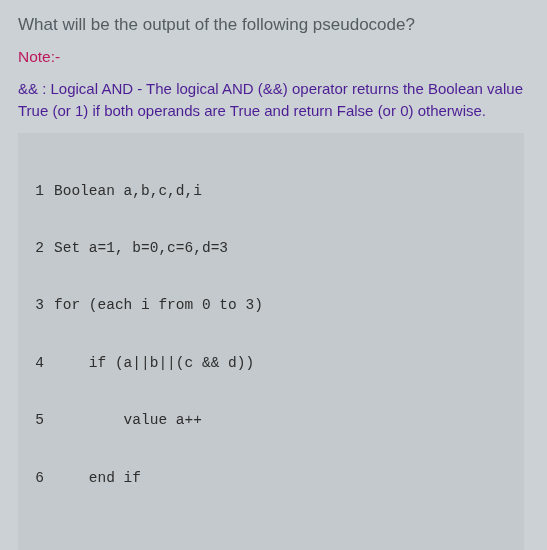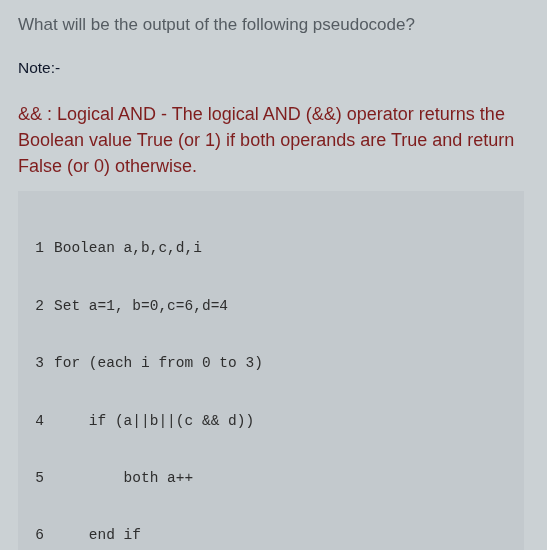--- a/index.html
+++ b/index.html
@@ -10,31 +10,31 @@
     font-family: Arial, Helvetica, sans-serif;
     color: #4a5157;
     overflow: hidden;
   }
   .page {
     padding: 14px 14px 14px 18px;
   }
   .question {
     font-size: 17px;
     color: #555c62;
-    margin-bottom: 22px;
+    margin-bottom: 11px;
     line-height: 1.35;
   }
   .note-label {
     font-size: 15.5px;
-    color: #0f172a;
-    margin-bottom: 24px;
+    color: #be185d;
+    margin-bottom: 12px;
   }
   .note {
-    font-size: 18px;
-    color: #7f1d1d;
+    font-size: 15px;
+    color: #4c1d95;
     line-height: 1.45;
     margin-bottom: 6px;
   }
   .code-block {
     margin-top: 12px;
     padding: 10px 10px 10px 6px;
     background: #c3c9cd;
     font-family: "Courier New", Courier, monospace;
     font-size: 14.5px;
     color: #2e2e2e;
@@ -59,24 +59,24 @@
 
   <div class="question">What will be the output of the following pseudocode?</div>
 
   <div class="note-label">Note:-</div>
 
   <div class="note">&amp;&amp; : Logical AND - The logical AND (&amp;&amp;) operator returns the Boolean value True (or 1) if both operands are True and return False (or 0) otherwise.</div>
 
 
   <div class="code-block">
     <div class="code-row"><span class="ln">1</span><span class="lc">Boolean a,b,c,d,i</span></div>
-    <div class="code-row"><span class="ln">2</span><span class="lc">Set a=1, b=0,c=6,d=4</span></div>
+    <div class="code-row"><span class="ln">2</span><span class="lc">Set a=1, b=0,c=6,d=3</span></div>
     <div class="code-row"><span class="ln">3</span><span class="lc">for (each i from 0 to 3)</span></div>
     <div class="code-row"><span class="ln">4</span><span class="lc">    if (a||b||(c &amp;&amp; d))</span></div>
-    <div class="code-row"><span class="ln">5</span><span class="lc">        both a++</span></div>
+    <div class="code-row"><span class="ln">5</span><span class="lc">        value a++</span></div>
     <div class="code-row"><span class="ln">6</span><span class="lc">    end if</span></div>
     
     
     
     
     
     
     
     
   </div>

